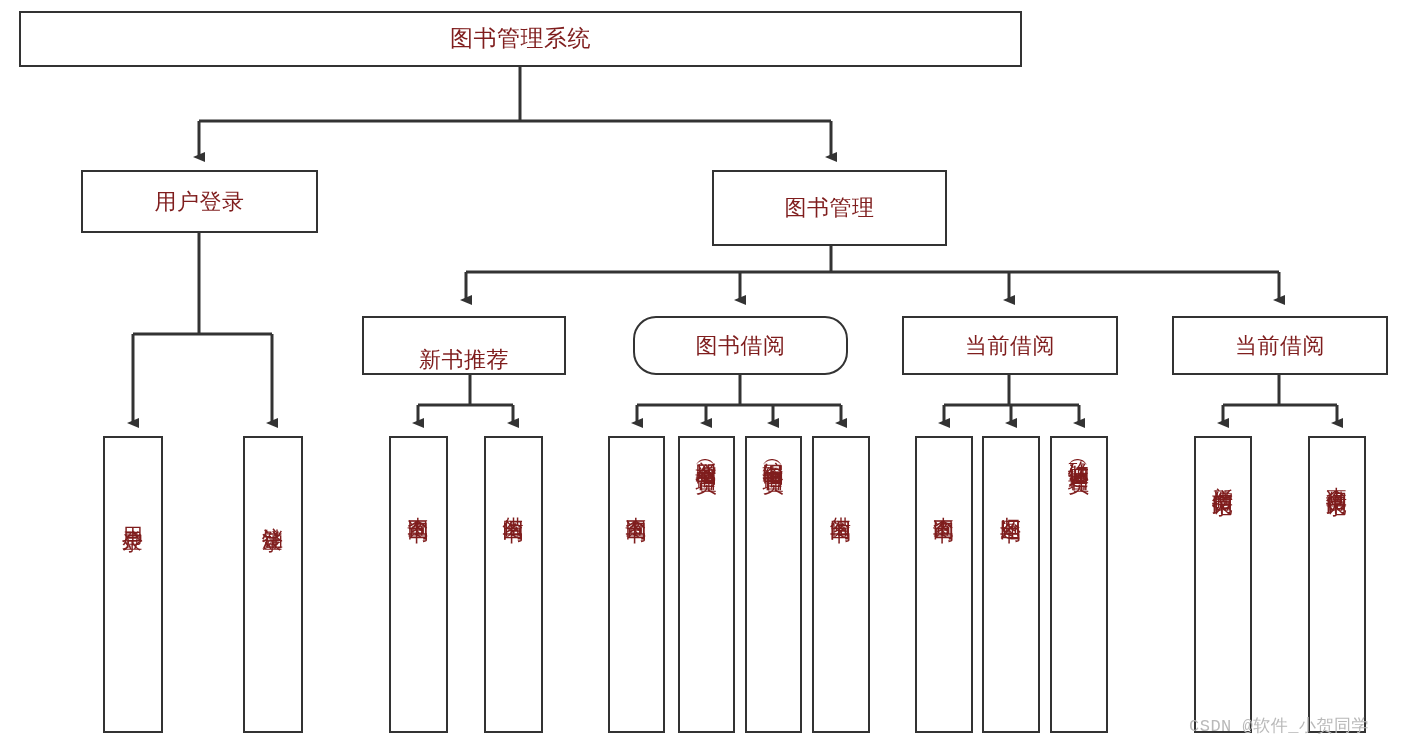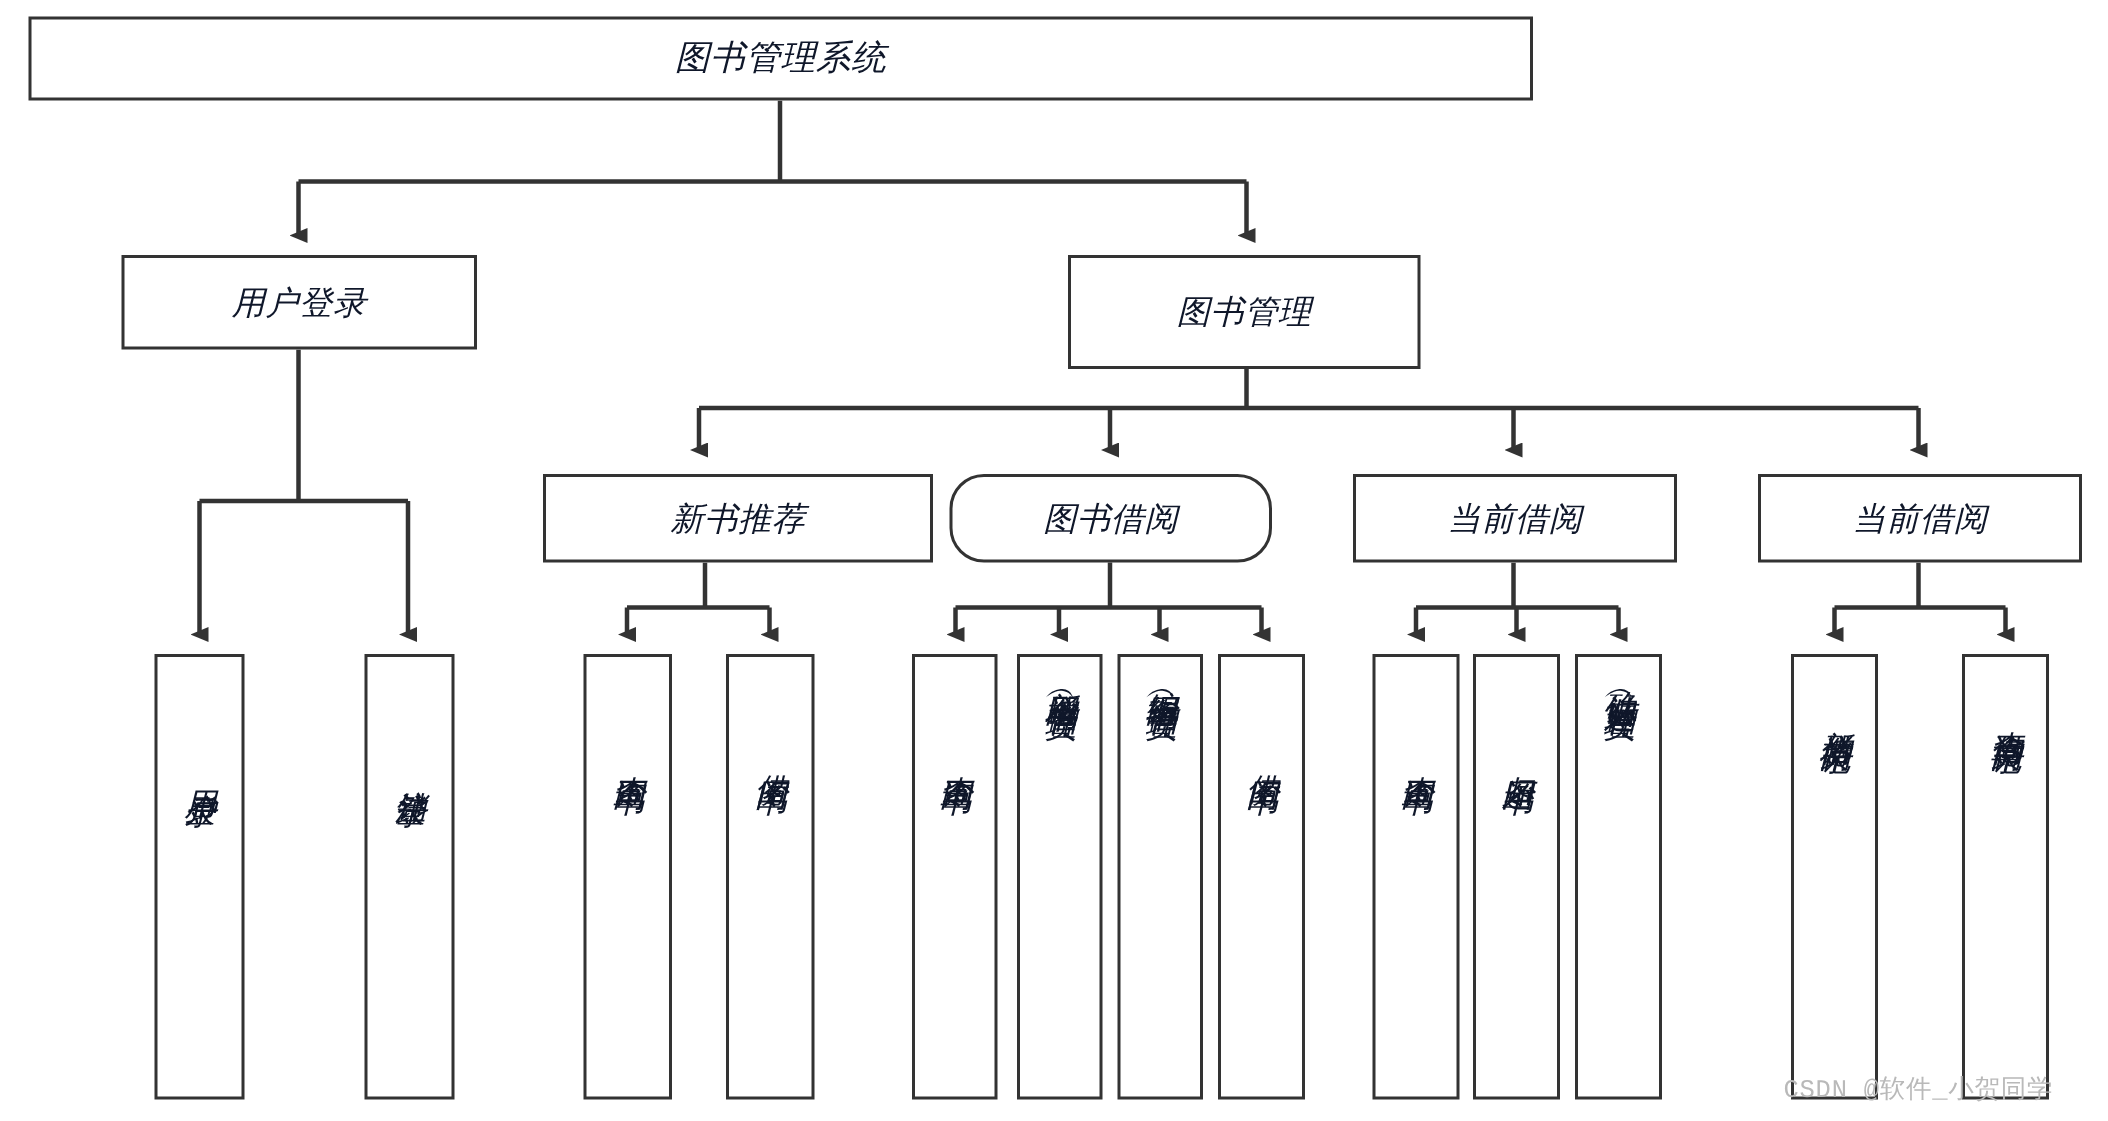--- a/index.html
+++ b/index.html
@@ -26,22 +26,21 @@
     pointer-events: none;
   }
   .node {
     position: absolute;
     box-sizing: border-box;
     border: 2px solid #333333;
     background: #ffffff;
     display: flex;
     align-items: center;
     justify-content: center;
-    color: #0f172a;
-    font-style: italic;
+    color: #7f1d1d;
   }
   .node .label {
     display: block;
     text-align: center;
     line-height: 1.18;
     letter-spacing: 0.5px;
   }
   .node.horizontal .label {
     writing-mode: horizontal-tb;
     font-size: 22px;
@@ -129,21 +128,21 @@
     <span class="label">图书管理系统</span>
   </div>
 
   <div class="node horizontal" style="left:81px; top:170px; width:237px; height:63px;">
     <span class="label">用户登录</span>
   </div>
   <div class="node horizontal" style="left:712px; top:170px; width:235px; height:76px;">
     <span class="label">图书管理</span>
   </div>
 
-  <div class="node horizontal" style="left:362px; top:316px; width:260px; height:59px;">
+  <div class="node horizontal" style="left:362px; top:316px; width:204px; height:59px;align-items:flex-end;">
     <span class="label">新书推荐</span>
   </div>
   <div class="node horizontal" style="left:633px; top:316px; width:215px; height:59px;border-radius:23px;">
     <span class="label">图书借阅</span>
   </div>
   <div class="node horizontal" style="left:902px; top:316px; width:216px; height:59px;">
     <span class="label">当前借阅</span>
   </div>
   <div class="node horizontal" style="left:1172px; top:316px; width:216px; height:59px;">
     <span class="label">当前借阅</span>

